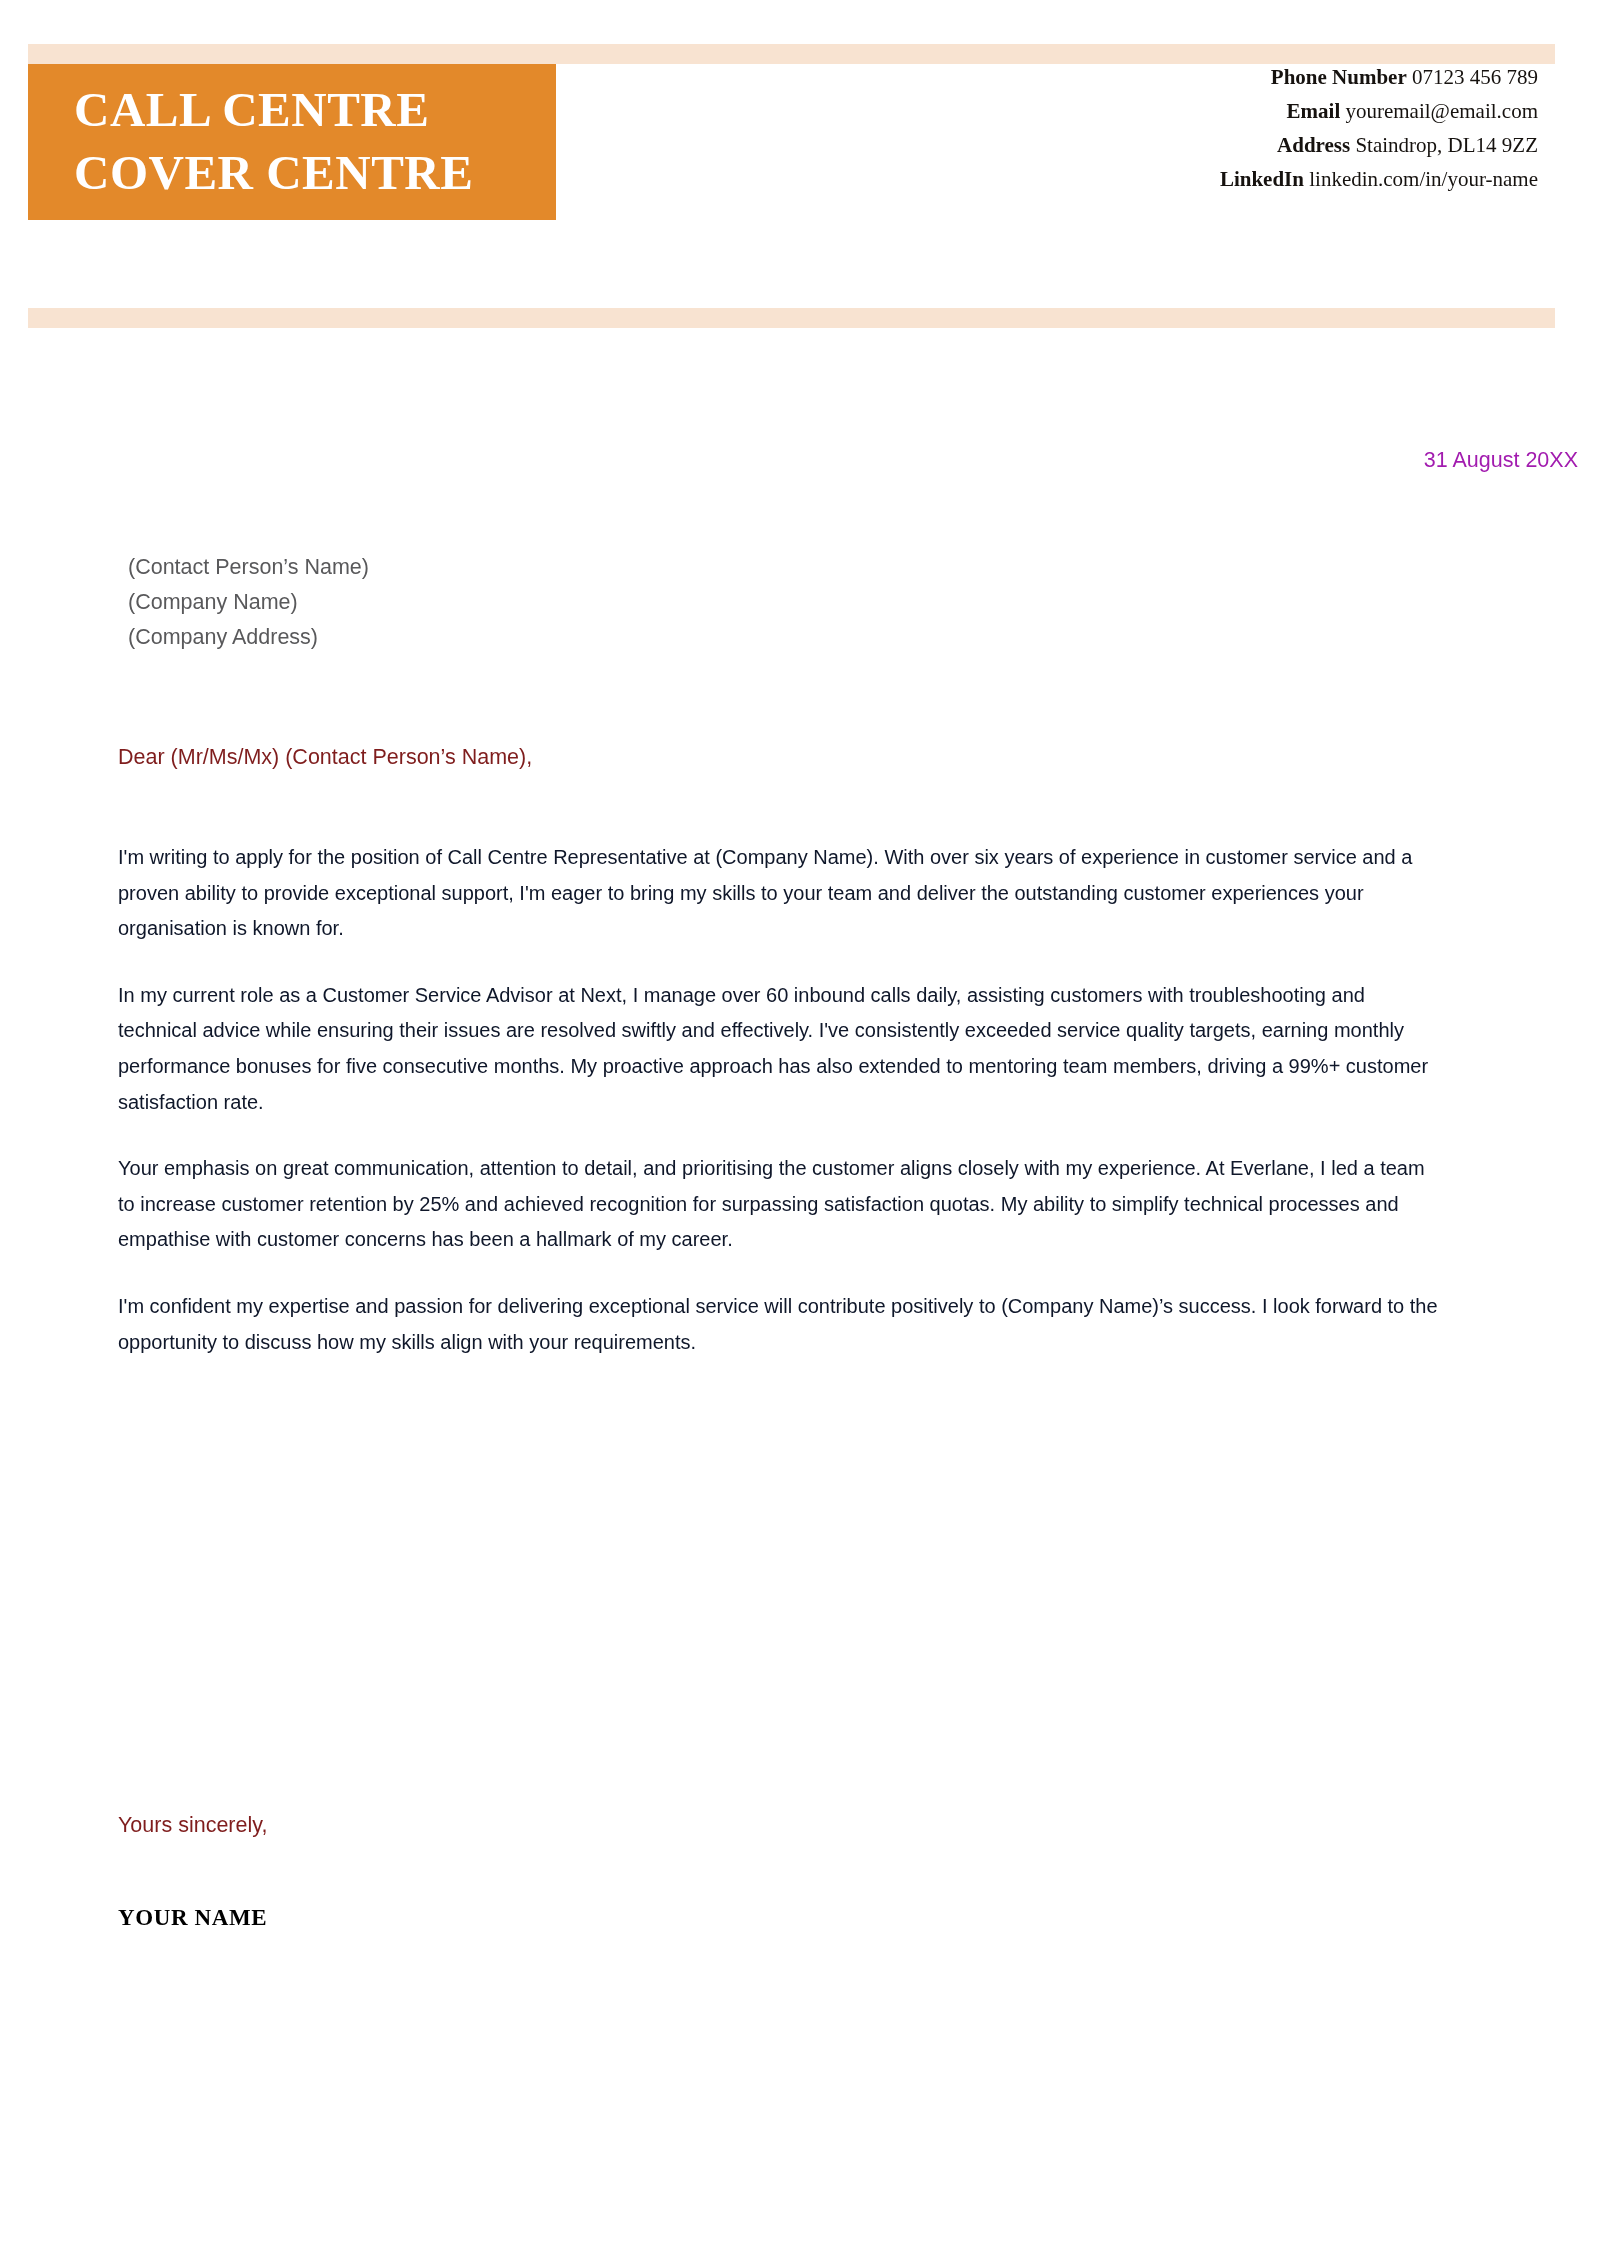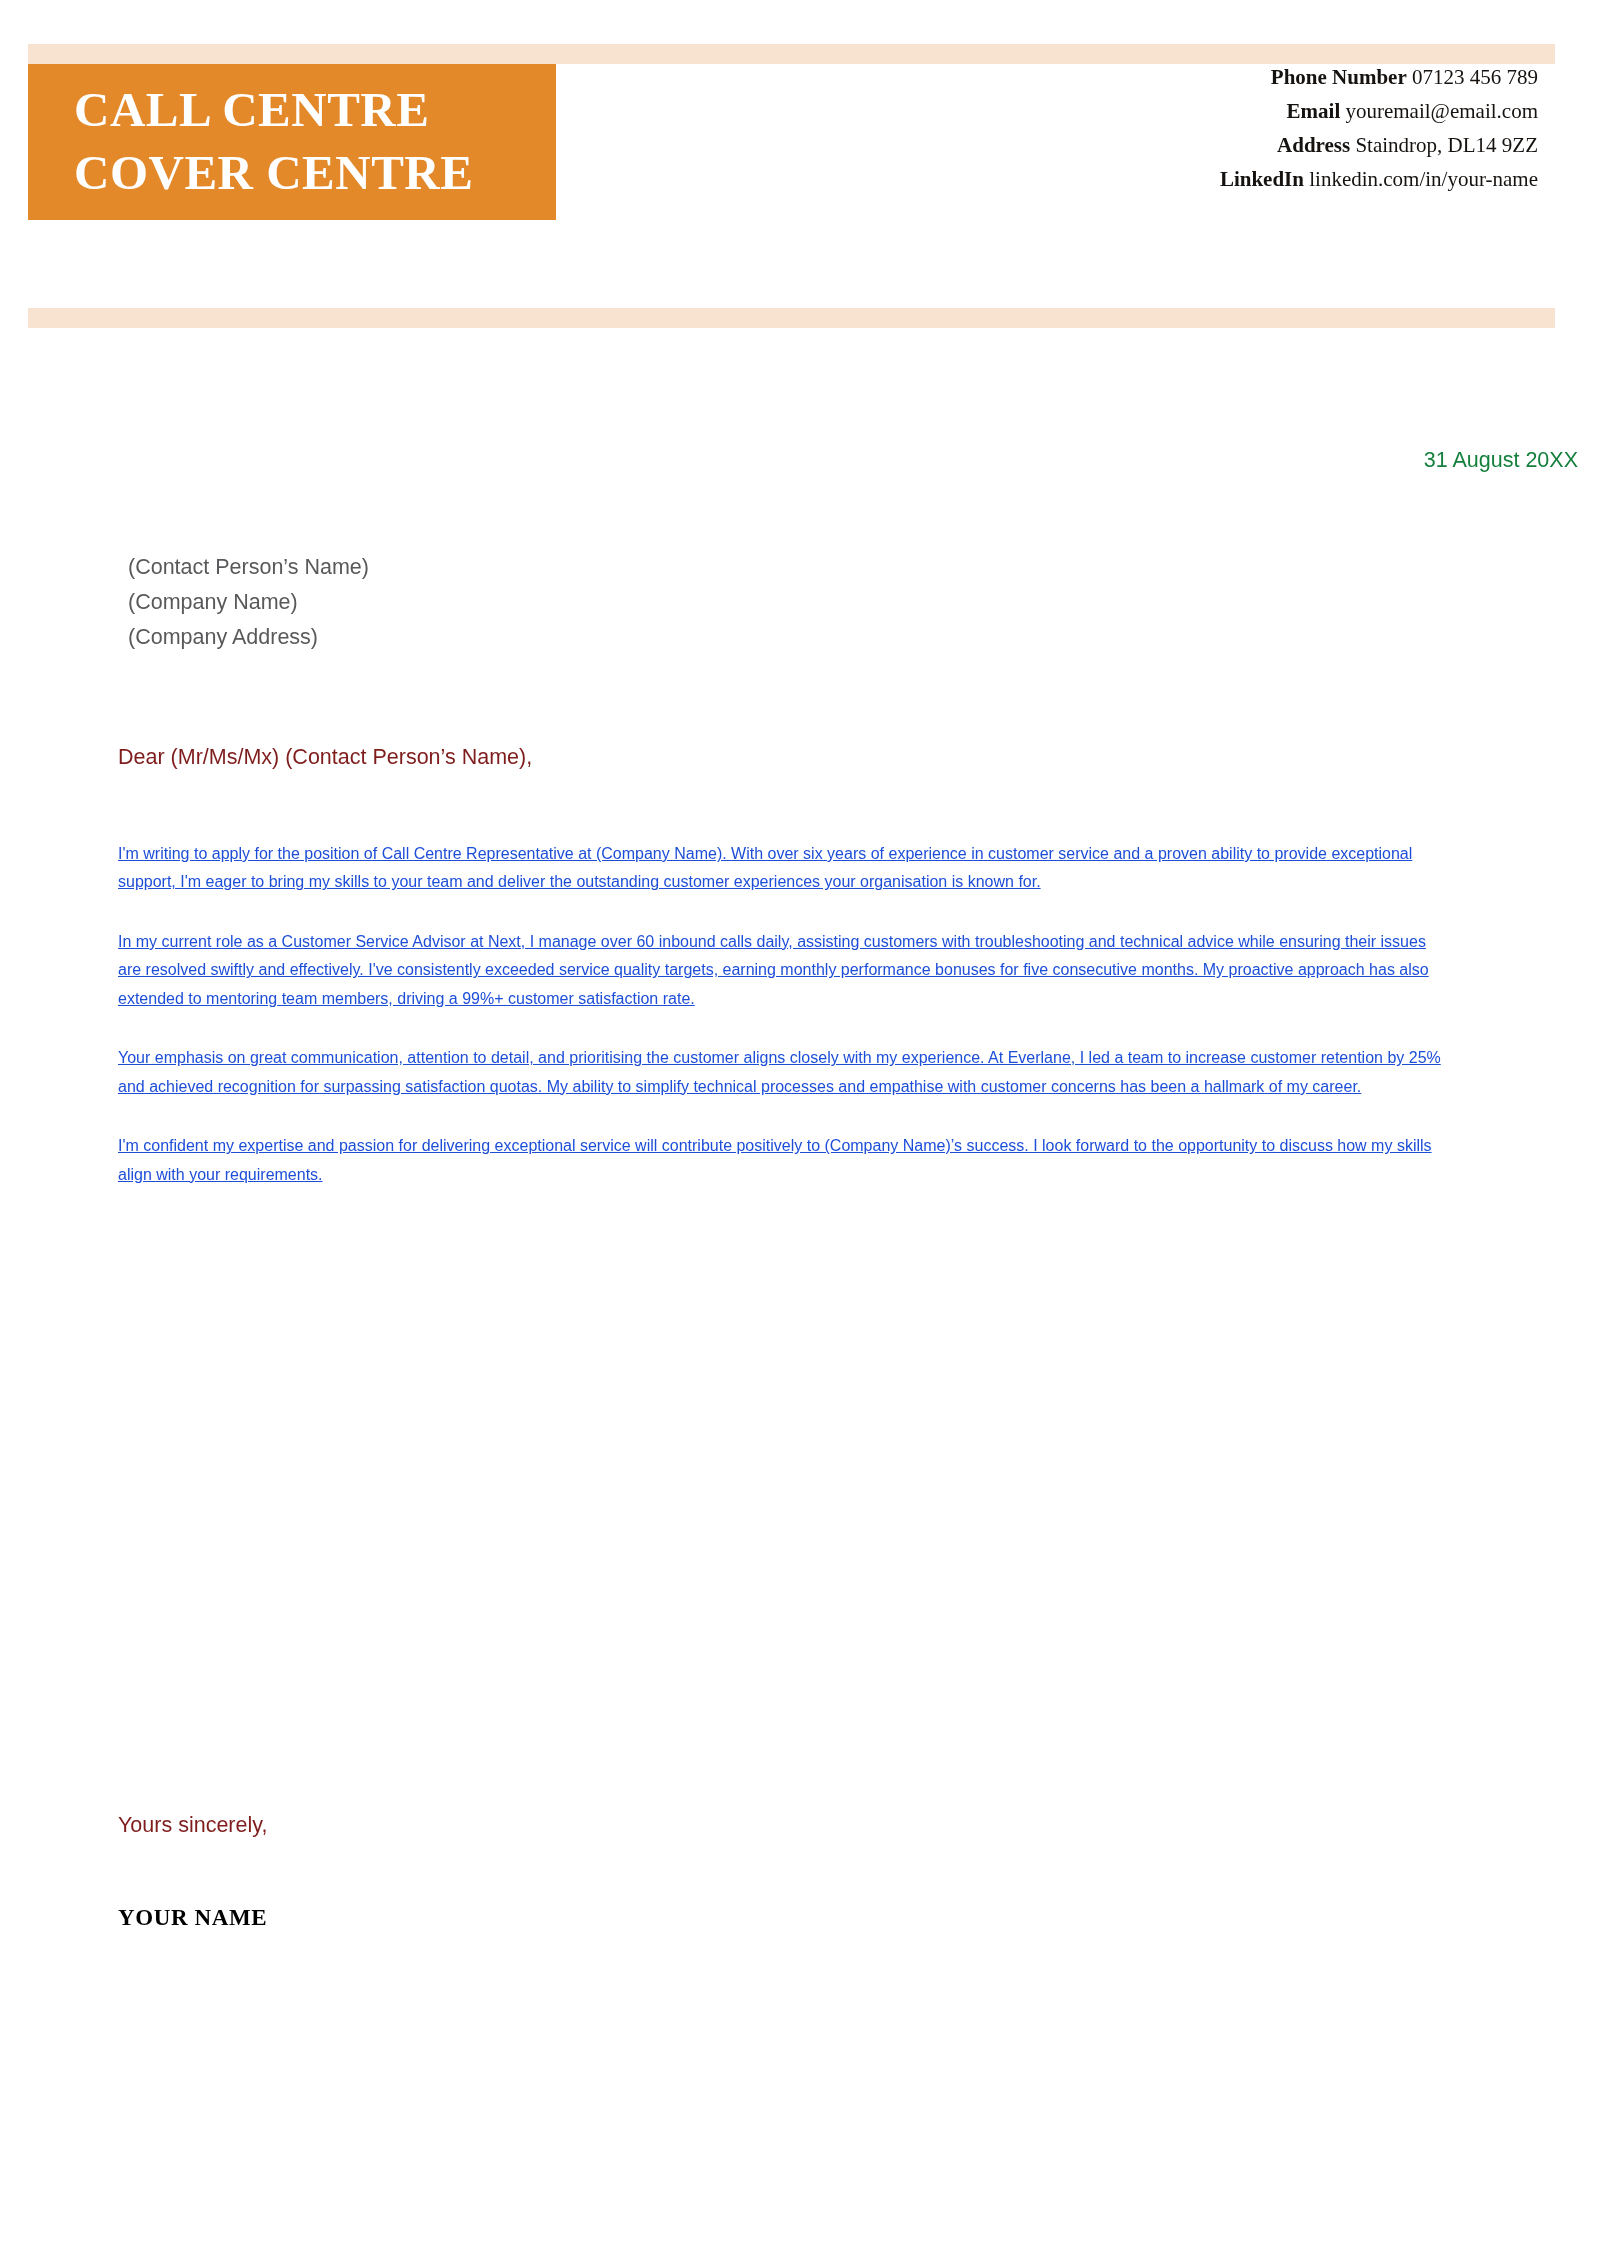--- a/index.html
+++ b/index.html
@@ -85,21 +85,21 @@
   .contact-row { white-space: nowrap; }
   .contact-label { font-weight: bold; }
   .contact-value { font-weight: normal; }
 
   
   .date {
     position: absolute;
     right: 62px;
     top: 448px;
     font-size: 21.5px;
-    color: #15803d;
+    color: #a21caf;
     white-space: nowrap;
   }
 
   .recipient {
     position: absolute;
     left: 128px;
     top: 550px;
     font-size: 21.5px;
     color: #59595b;
     line-height: 1.62;
@@ -113,24 +113,23 @@
     font-size: 21.5px;
     color: #7f1d1d;
     white-space: nowrap;
   }
 
   .letter-body {
     position: absolute;
     left: 118px;
     top: 840px;
     width: 1325px;
-    font-size: 16px;
-    color: #1d4ed8;
+    font-size: 20px;
+    color: #0f172a;
     line-height: 1.78;
-    text-decoration: underline;
   }
   .letter-body p {
     margin: 0 0 31px 0;
     text-align: left;
   }
 
   .closing {
     position: absolute;
     left: 118px;
     top: 1813px;

